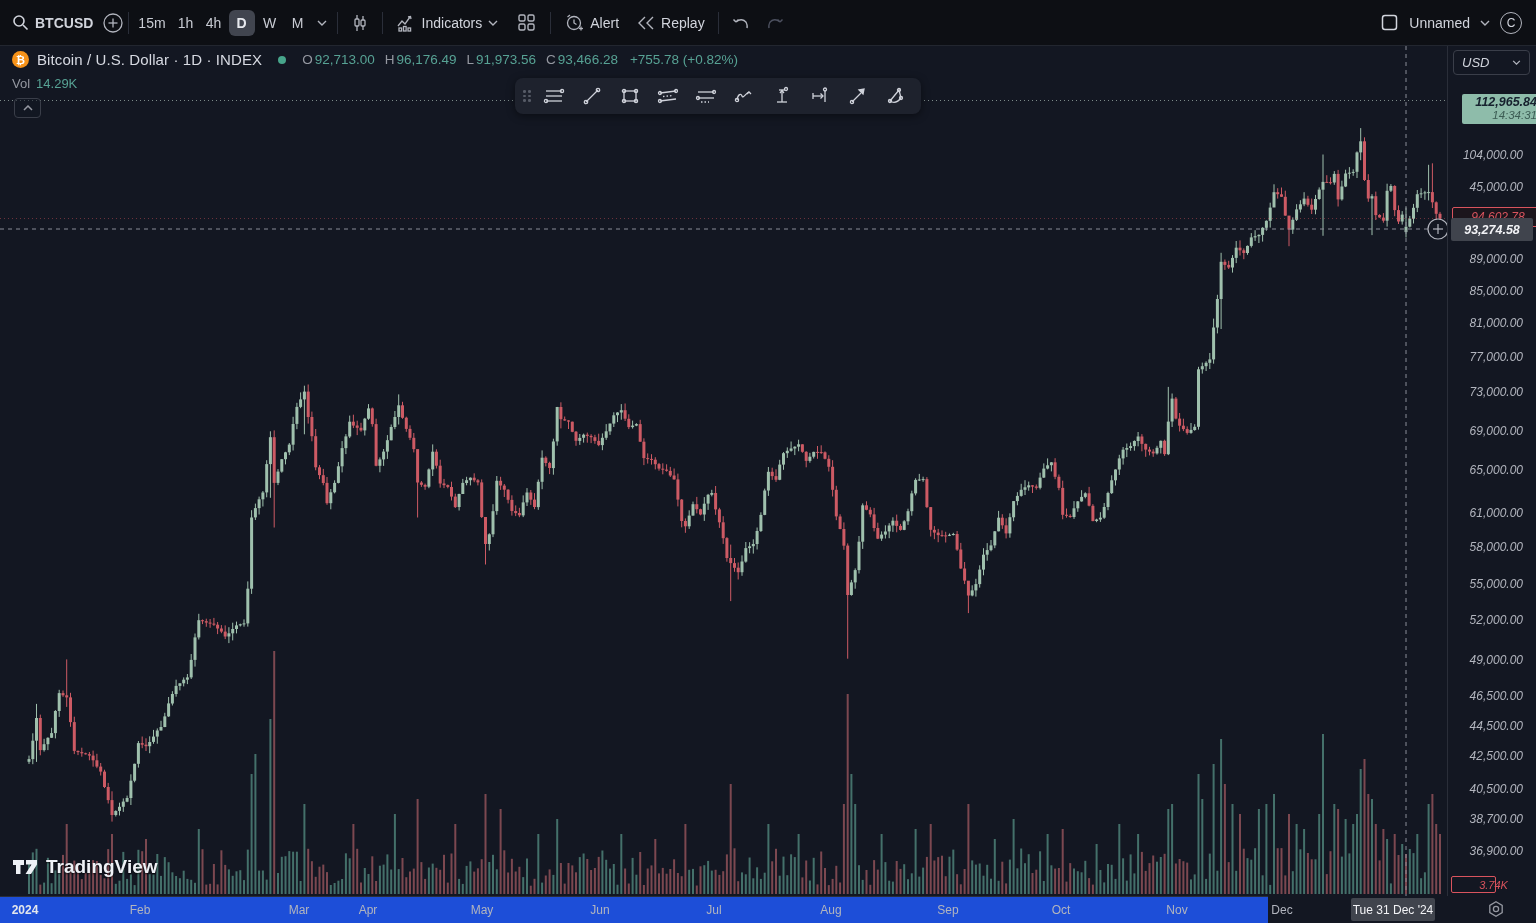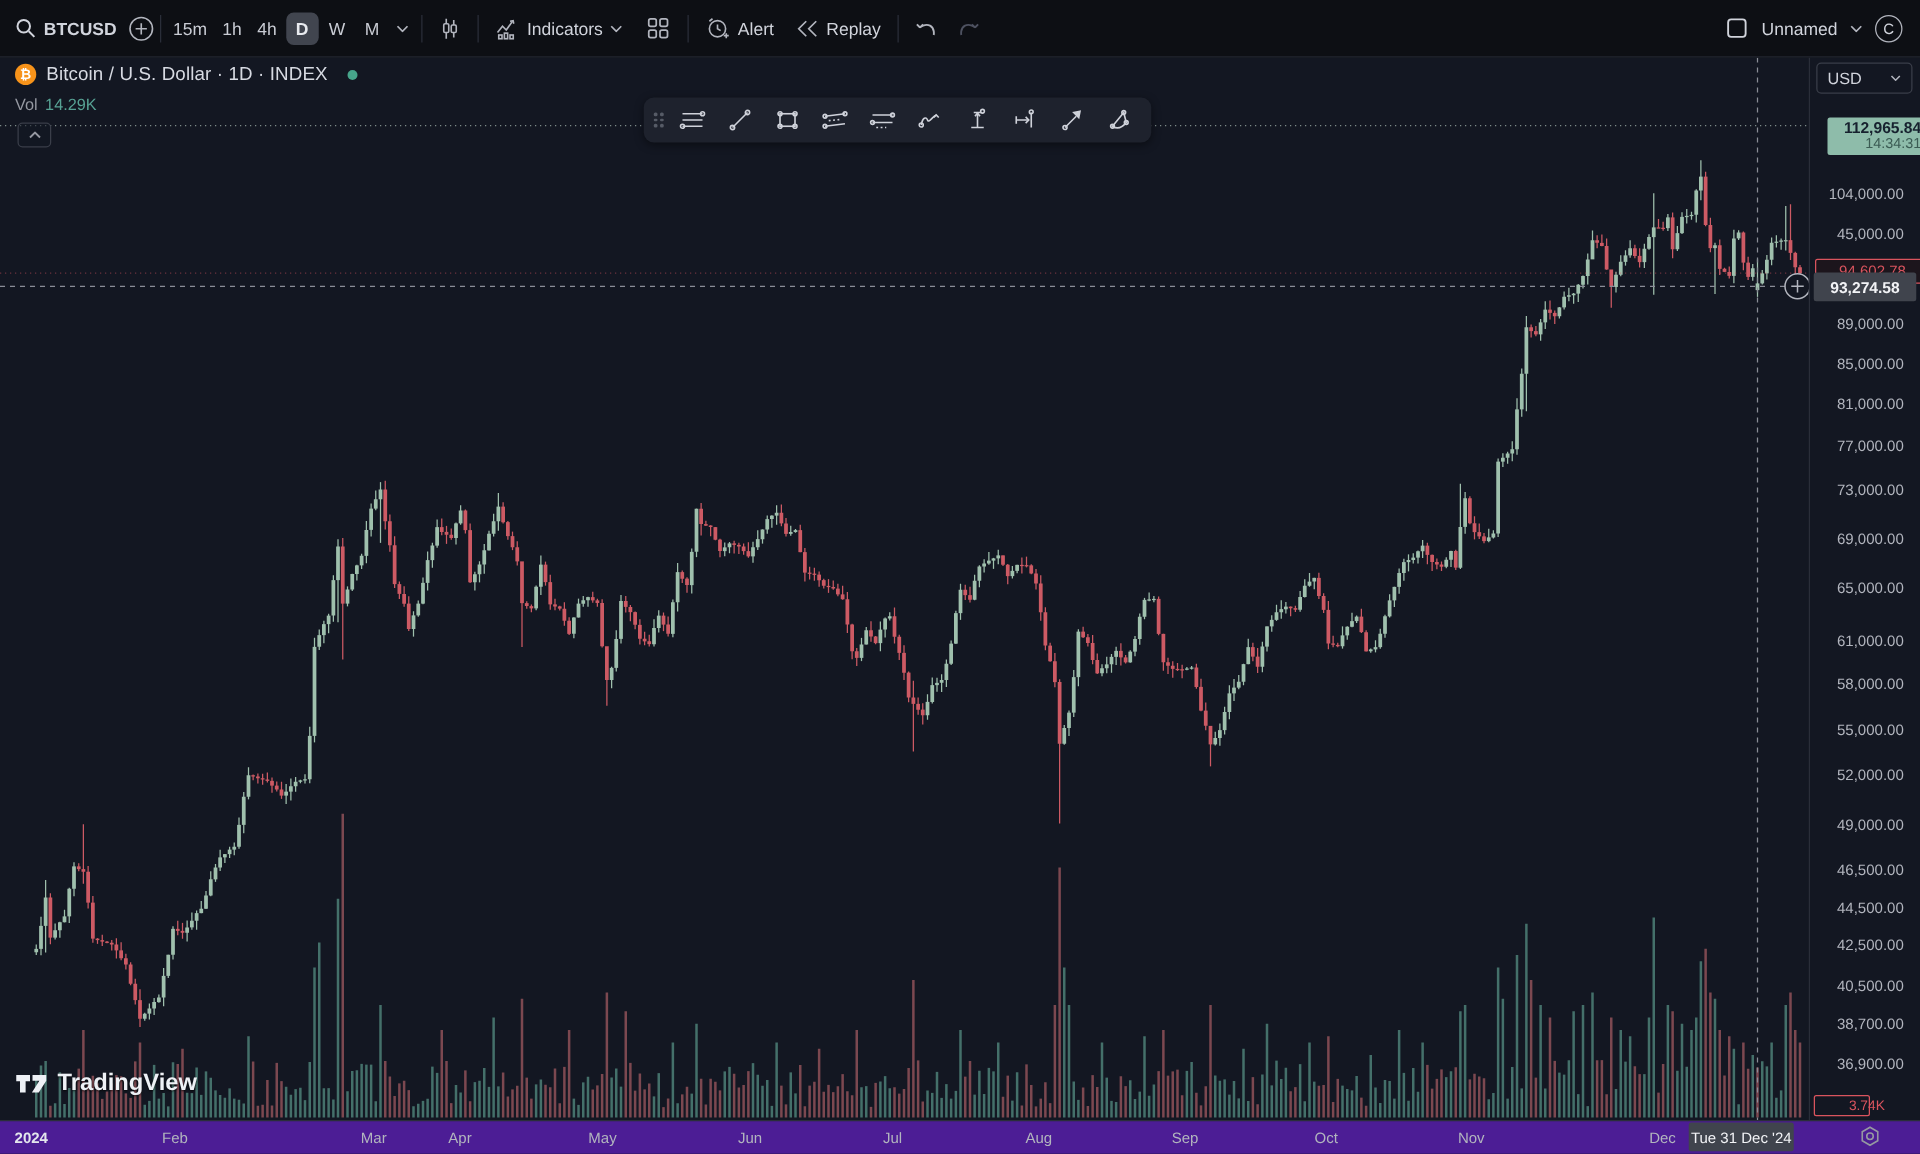--- a/index.html
+++ b/index.html
@@ -42,37 +42,37 @@
   .tool{width:34px;height:30px;border-radius:5px;display:flex;align-items:center;justify-content:center;color:#cfd2da;}
   .drag-dots{display:grid;grid-template-columns:3px 3px;grid-gap:2px;margin-right:2px;}
   .drag-dots i{width:2.5px;height:2.5px;border-radius:50%;background:#565b66;}
 
   
   #tv-logo{position:absolute;left:12px;top:810px;display:flex;align-items:center;gap:8px;z-index:5;color:#eef1f6;}
   #tv-logo .txt{font-size:19px;font-weight:700;text-shadow:0 1px 2px rgba(0,0,0,.8);}
 
   
   #price-axis{position:absolute;left:1447px;top:46px;width:89px;height:850px;background:#131722;
-    border-left:1px solid #2a2e39;z-index:20;color:#b2b5be;font-size:12px;}
+    border-left:1px solid #2a2e39;z-index:20;color:#b2b5be;font-size:12px;font-style:italic;}
   .ylab{position:absolute;right:13px;white-space:nowrap;}
   #usd-btn{position:absolute;left:5px;top:4px;width:77px;height:25px;border:1px solid #3a3e49;border-radius:4px;
     color:#d1d4dc;font-size:13px;display:flex;align-items:center;justify-content:space-between;padding:0 8px;}
   #countdown-badge{position:absolute;left:14px;top:48px;width:80px;background:#8ebcaa;border-radius:2px;
     color:#16212e;padding:2px 5px;text-align:right;line-height:13px;}
   #countdown-badge .p{font-size:12.5px;font-weight:700;}
   #countdown-badge .t{font-size:11.5px;color:#3c5c54;}
   #last-price-label{position:absolute;left:4px;top:161px;width:92px;height:20px;border:1px solid #d9545e;border-radius:2px;
     background:#1c151c;color:#d9545e;font-size:12px;display:flex;align-items:center;justify-content:center;}
   #cross-price-label{position:absolute;left:3px;top:172px;width:82px;height:23px;background:#40444d;
     color:#f2f3f6;font-size:12.5px;font-weight:700;display:flex;align-items:center;justify-content:center;border-radius:2px;}
   #axis-vol-label{position:absolute;left:3px;top:830px;width:45px;height:17px;border:1px solid #d9545e;border-radius:2px;
     background:#131722;color:#d9545e;font-size:11px;display:flex;align-items:center;justify-content:center;z-index:2;padding-left:40px;}
 
   
-  #time-axis{position:absolute;left:0;top:896px;width:1536px;height:27px;background:#4c1d95;border-top:1px solid #2a2e39;
+  #time-axis{position:absolute;left:0;top:896px;width:1268px;height:27px;background:#1d4ed8;border-top:1px solid #2a2e39;
     color:#b2b5be;font-size:12px;z-index:20;}
   .mlab{position:absolute;top:6px;transform:translateX(-50%);}
   .mlab.year{color:#e3e6ec;font-weight:700;}
   #cross-time-label{position:absolute;left:1351px;top:1px;width:84px;height:23px;background:#40444d;color:#f2f3f6;
     display:flex;align-items:center;justify-content:center;border-radius:2px;font-size:12px;}
   #tz-settings{position:absolute;left:1487px;top:3px;color:#9598a1;}
 </style>
 </head>
 <body>
 
@@ -1329,20 +1329,27 @@
         <circle cx="1438" cy="229" r="10" fill="#131722" stroke="#b2b5be" stroke-width="1.2"></circle>
         <path d="M1433,229 h10" stroke="#b2b5be" stroke-width="1.2"></path>
         <path d="M1438,224 v10" stroke="#b2b5be" stroke-width="1.2"></path>
       </g>
     </svg>
 
   <div id="symbol-row">
     <div id="btc-logo">₿</div>
     <div id="symbol-title">Bitcoin / U.S. Dollar · 1D · INDEX</div>
     <div id="status-dot"></div>
+    <div id="ohlc">
+        <span><span class="k">O</span><span class="v">92,713.00</span></span>
+        <span><span class="k">H</span><span class="v">96,176.49</span></span>
+        <span><span class="k">L</span><span class="v">91,973.56</span></span>
+        <span><span class="k">C</span><span class="v">93,466.28</span></span>
+        <span class="v">+755.78 (+0.82%)</span>
+      </div>
   </div>
   <div id="vol-row">
     <span>Vol</span><span class="v">14.29K</span>
   </div>
   <div id="collapse-btn">
     <svg width="10" height="6" viewBox="0 0 10 6" fill="none" stroke="#9598a1" stroke-width="1.5">
         <polyline points="1,5 5,1 9,5"></polyline>
       </svg>
   </div>
 
@@ -1495,21 +1502,21 @@
       <div class="mlab" style="left: 140px;">Feb</div>
       <div class="mlab" style="left: 251px; margin-left: 48px;">Mar</div>
       <div class="mlab" style="left: 368px;">Apr</div>
       <div class="mlab" style="left: 482px;">May</div>
       <div class="mlab" style="left: 600px;">Jun</div>
       <div class="mlab" style="left: 714px;">Jul</div>
       <div class="mlab" style="left: 831px;">Aug</div>
       <div class="mlab" style="left: 948px;">Sep</div>
       <div class="mlab" style="left: 1061px;">Oct</div>
       <div class="mlab" style="left: 1177px;">Nov</div>
-      <div class="mlab" style="left: 1330px;">Dec</div>
+      <div class="mlab" style="left: 1282px;">Dec</div>
     </div>
   <div id="cross-time-label">Tue 31 Dec '24</div>
   <span id="tz-settings">
     <svg width="18" height="18" viewBox="0 0 18 18" fill="none" stroke="#9598a1" stroke-width="1.3">
       <path d="M9,1.8 L15.2,5.4 V12.6 L9,16.2 L2.8,12.6 V5.4 Z"></path>
         <circle cx="9" cy="9" r="2.6"></circle>
       </svg>
   </span>
 </div>
 

